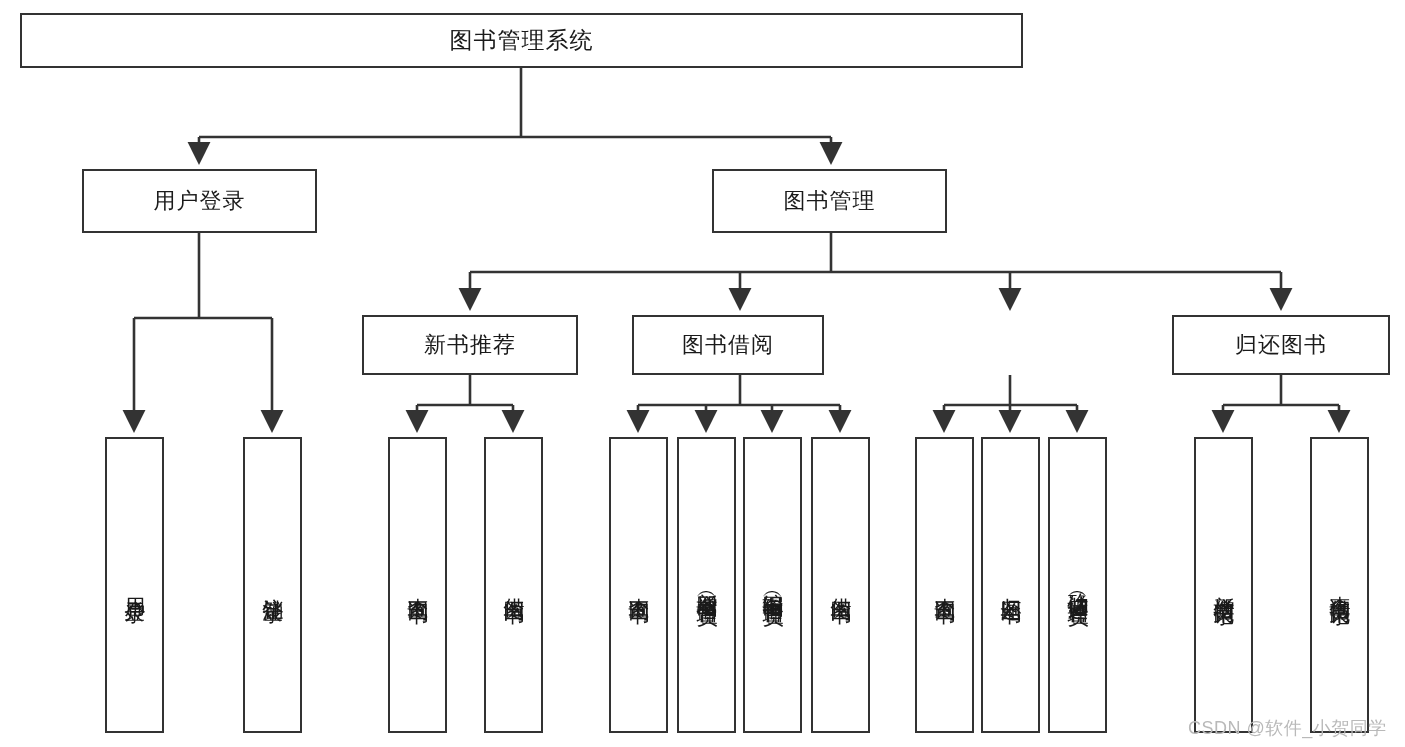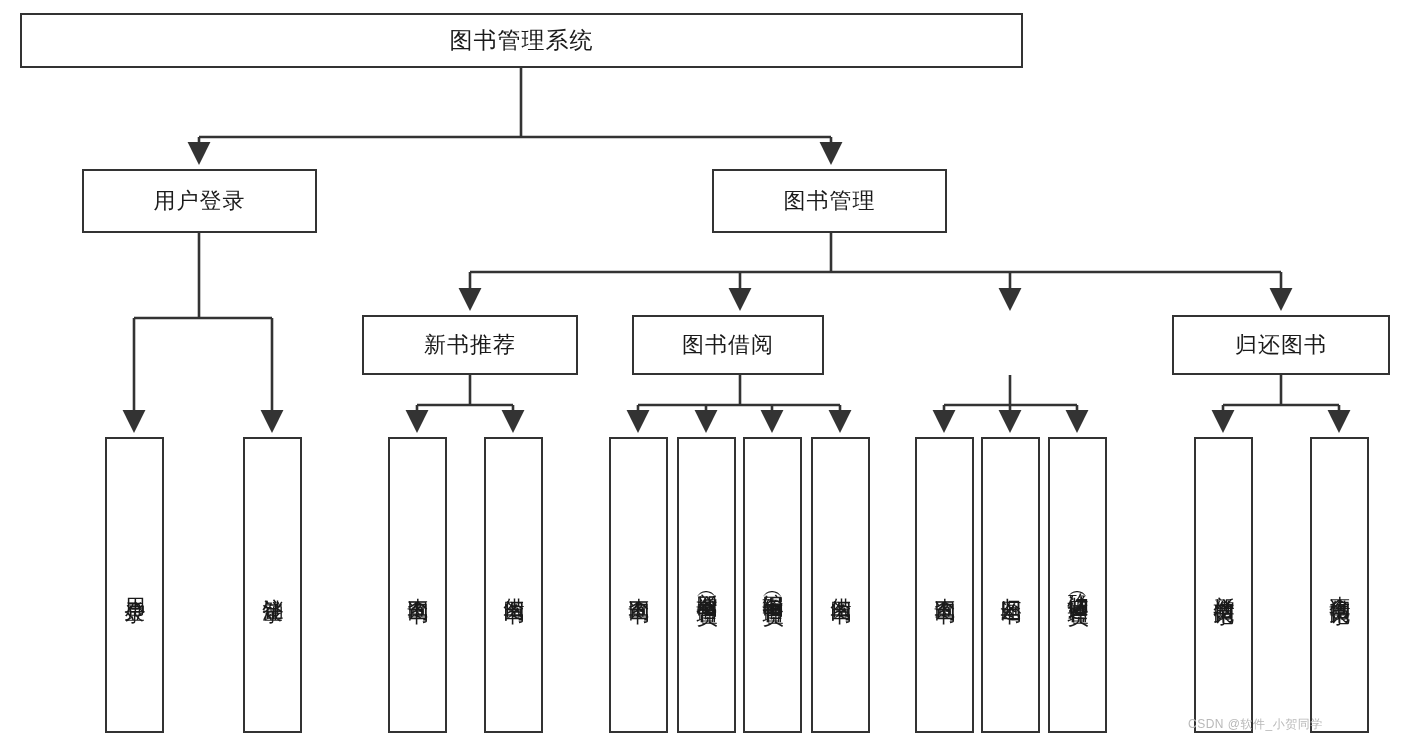--- a/index.html
+++ b/index.html
@@ -49,21 +49,21 @@
     letter-spacing: 2px;
     padding: 6px 0;
   }
   .node.root {
     font-size: 23px;
   }
   .watermark {
     position: absolute;
     left: 1188px;
     top: 716px;
-    font-size: 12px;
+    font-size: 18px;
     color: #b9b9b9;
     letter-spacing: 0.5px;
     z-index: 3;
     white-space: nowrap;
     font-family: "Liberation Sans", "DejaVu Sans", sans-serif;
   }
 </style>
 </head>
 <body>
 

